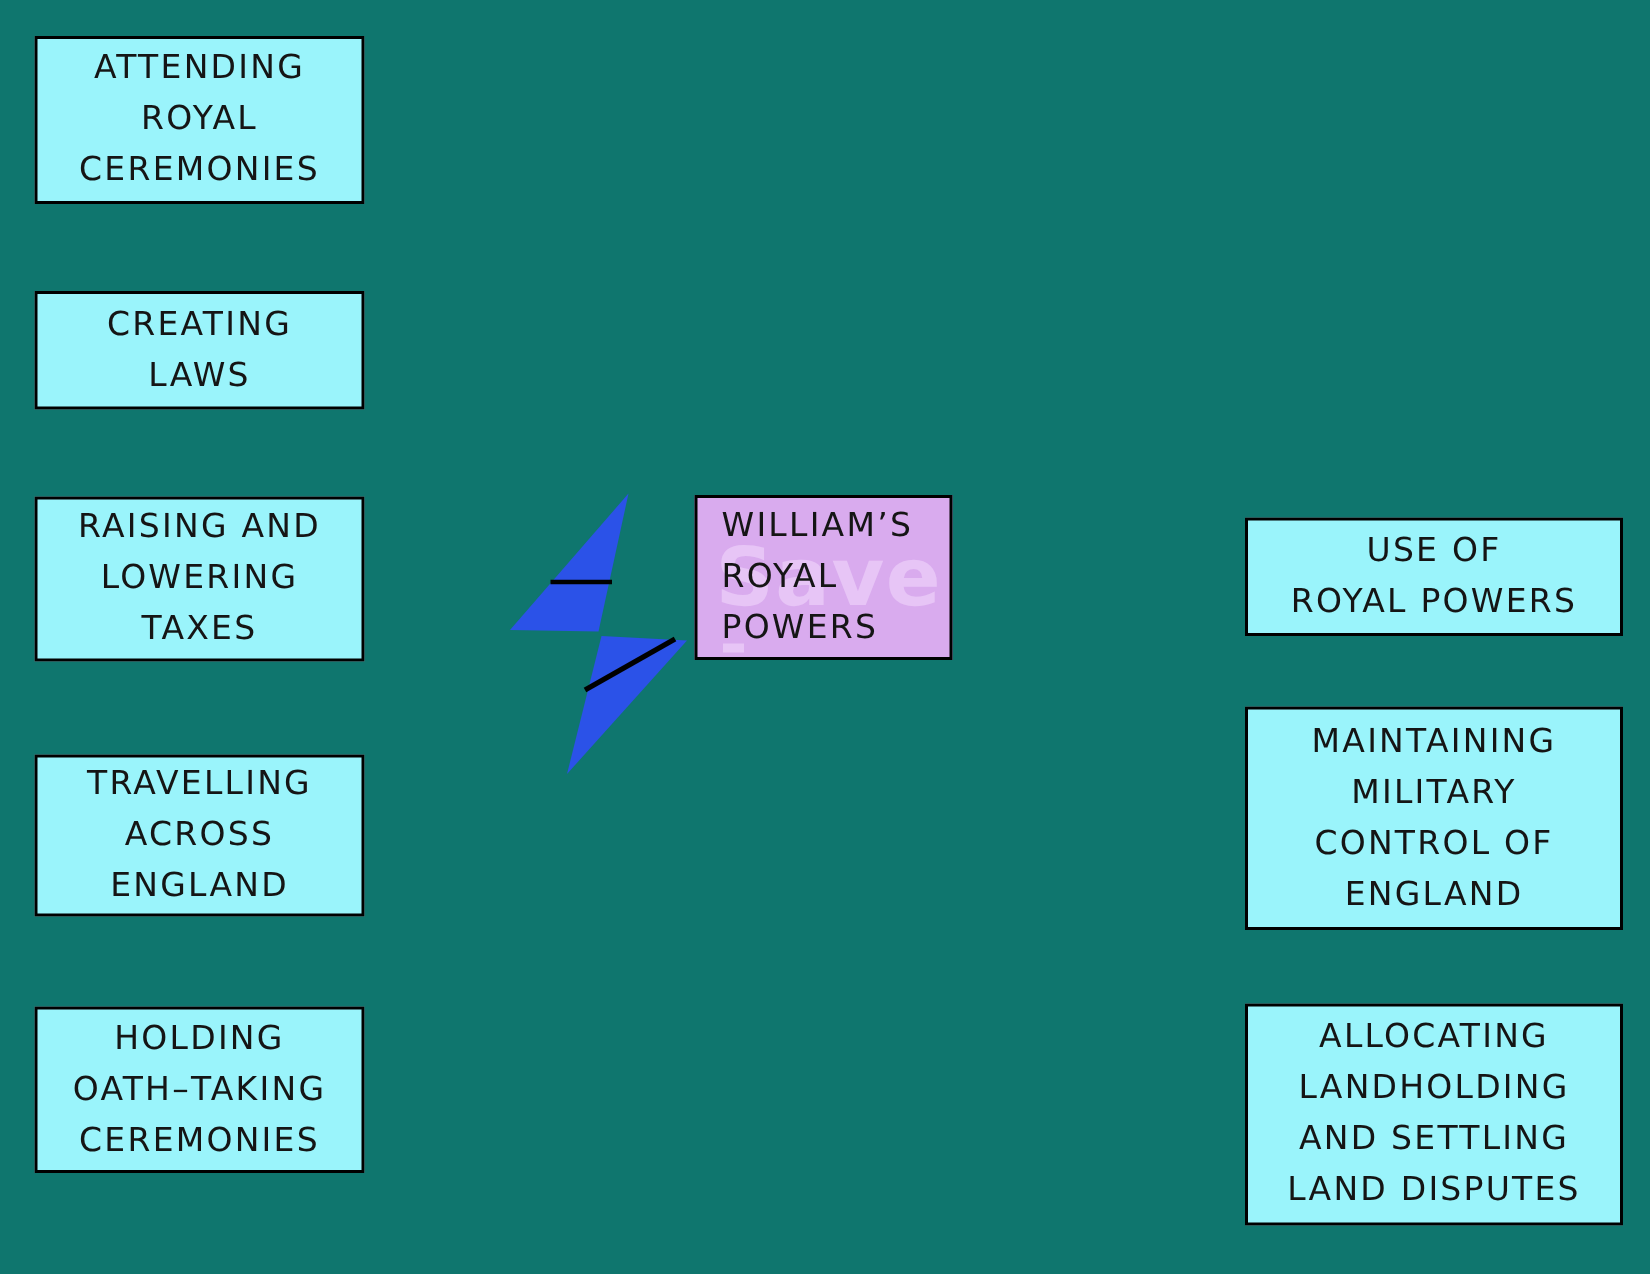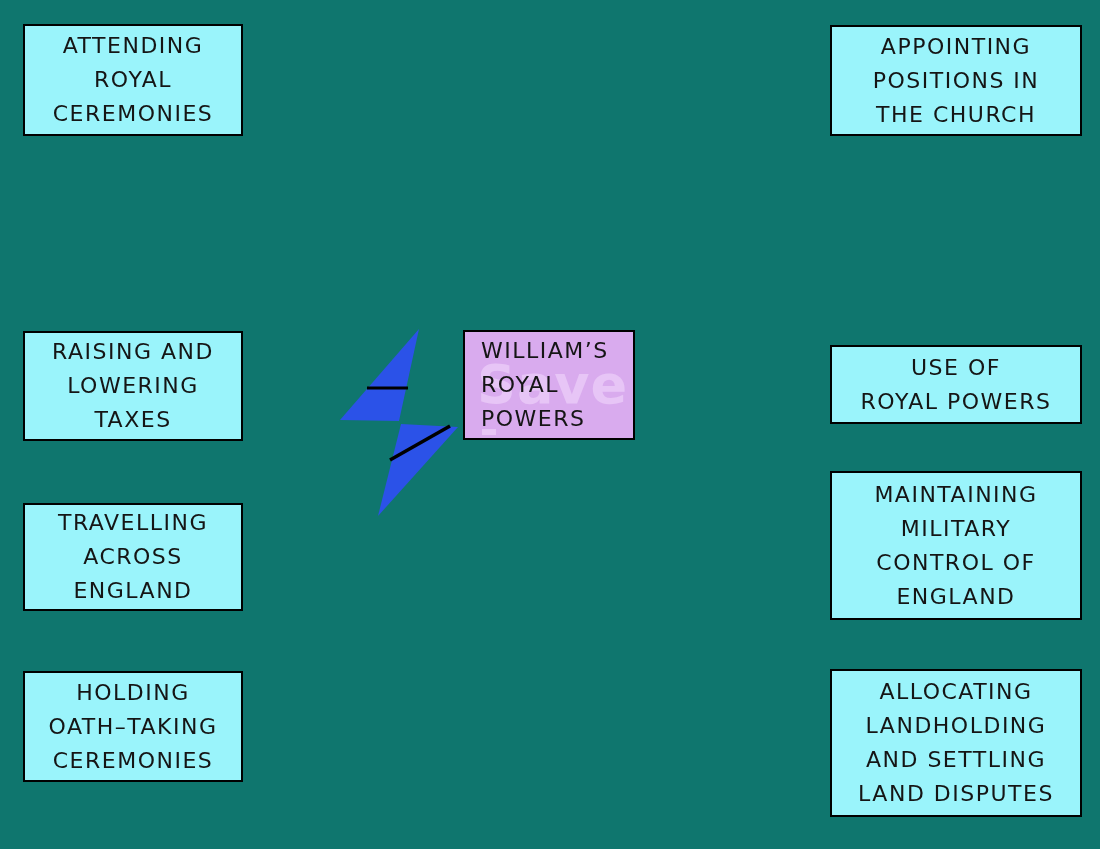--- a/index.html
+++ b/index.html
@@ -45,33 +45,32 @@
   .bolt-cut { stroke:#000000; fill:none; }
 </style>
 </head>
 <body>
 
 <div class="canvas">
 
   <div class="box side l l1">ATTENDING
 ROYAL
 CEREMONIES</div>
+  <div class="box side l l2">CREATING
+LAWS</div>
   <div class="box side l l3">RAISING AND
 LOWERING
 TAXES</div>
   <div class="box side l l4">TRAVELLING
 ACROSS
 ENGLAND</div>
   <div class="box side l l5">HOLDING
 OATH–TAKING
 CEREMONIES</div>
 
-  <div class="box side r r1">APPOINTING
-POSITIONS IN
-THE CHURCH</div>
   <div class="box side r r3">USE OF
 ROYAL POWERS</div>
   <div class="box side r r4">MAINTAINING
 MILITARY
 CONTROL OF
 ENGLAND</div>
   <div class="box side r r5">ALLOCATING
 LANDHOLDING
 AND SETTLING
 LAND DISPUTES</div>

